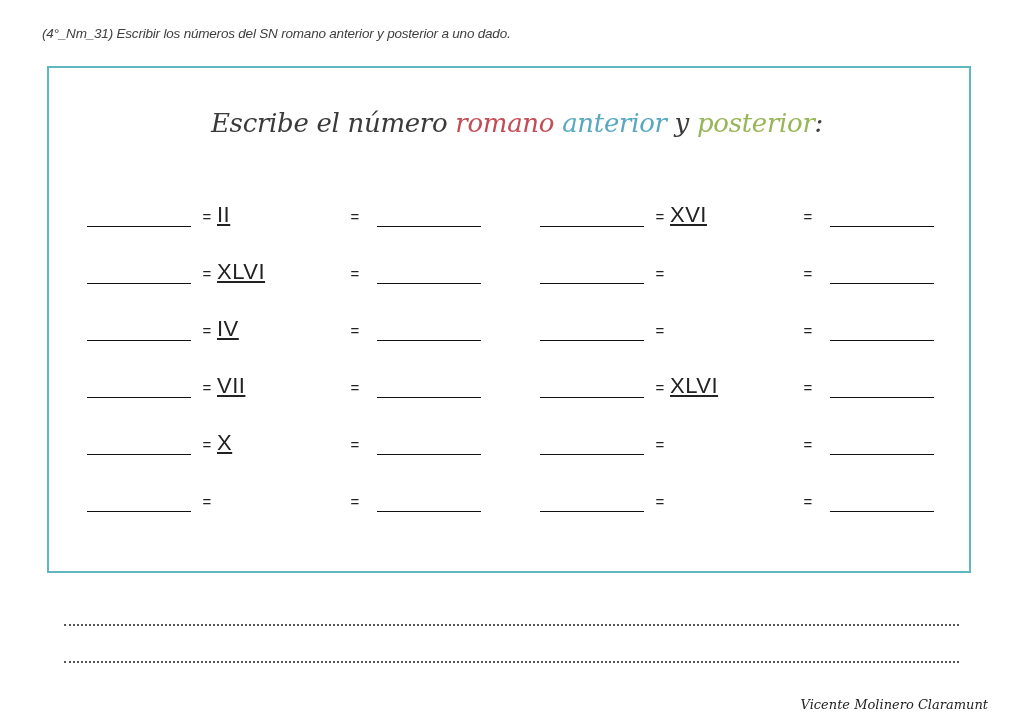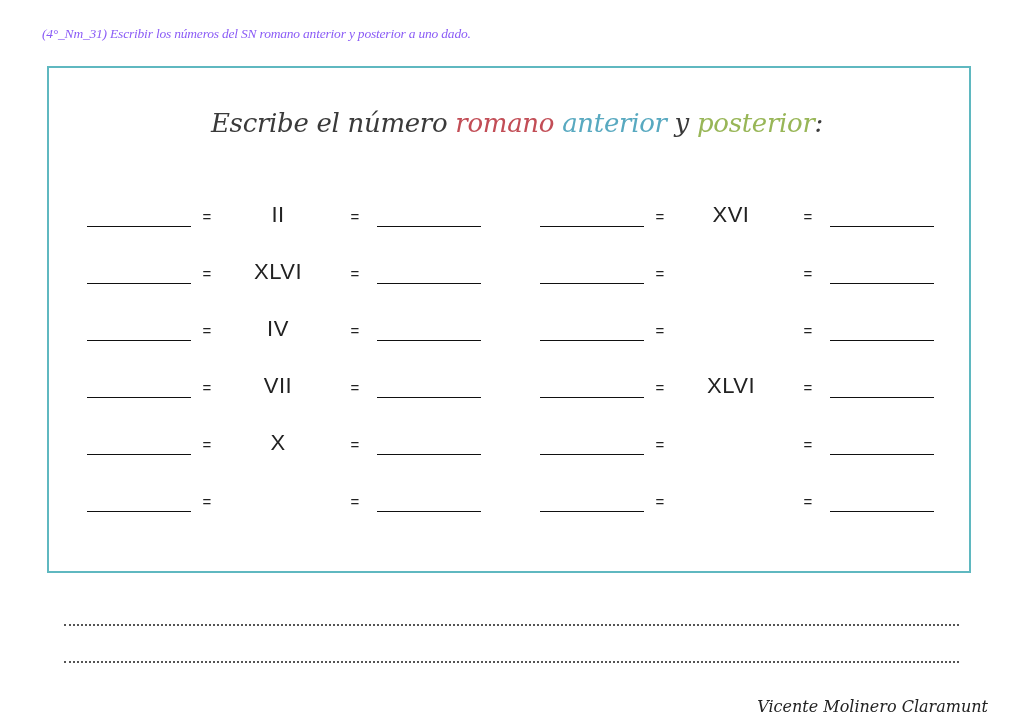--- a/index.html
+++ b/index.html
@@ -12,24 +12,24 @@
       height: 725px;
       position: relative;
       overflow: hidden;
       font-family: "Liberation Sans", sans-serif;
       color: #222;
     }
     .header-line {
       position: absolute;
       left: 42px;
       top: 26px;
-      font-family: Liberation Serif, serif;
+      font-family: Liberation Sans, sans-serif;
       font-style: italic;
       font-size: 13.5px;
-      color: #8b5cf6;
+      color: #404040;
       letter-spacing: -0.2px;
     }
     .frame {
       position: absolute;
       left: 47px;
       top: 66px;
       width: 920px;
       height: 503px;
       border: 2.5px solid #5fb8c0;
       box-sizing: content-box;
@@ -79,41 +79,42 @@
       width: 16px;
       text-align: center;
     }
     .eq-1 { left: 112px; }
     .eq-2 { left: 260px; }
     .numeral {
       position: absolute;
       top: 6px;
       left: 130px;
       width: 122px;
-      text-align: center;
+      text-align: left;
       font-size: 22px;
       color: #222;
       letter-spacing: 0.5px;
+      text-decoration: underline;
     }
     .dots {
       position: absolute;
       left: 64px;
       width: 895px;
       height: 0;
       border-bottom: 2px dotted #555;
     }
     .dots-1 { top: 624px; }
     .dots-2 { top: 661px; }
     .author {
       position: absolute;
       right: 36px;
       top: 697px;
       font-family: "DejaVu Serif", serif;
       font-style: italic;
-      font-size: 16px;
+      font-size: 13px;
       color: #222;
     }
   </style>
 </head>
 <body>
 
 <div class="header-line">(4°_Nm_31) Escribir los números del SN romano anterior y posterior a uno dado.</div>
 
 <div class="frame">
   <div class="title"><span>Escribe el número </span><span class="w-romano">romano</span><span> </span><span class="w-anterior">anterior</span><span> y </span><span class="w-posterior">posterior</span><span>:</span></div>

